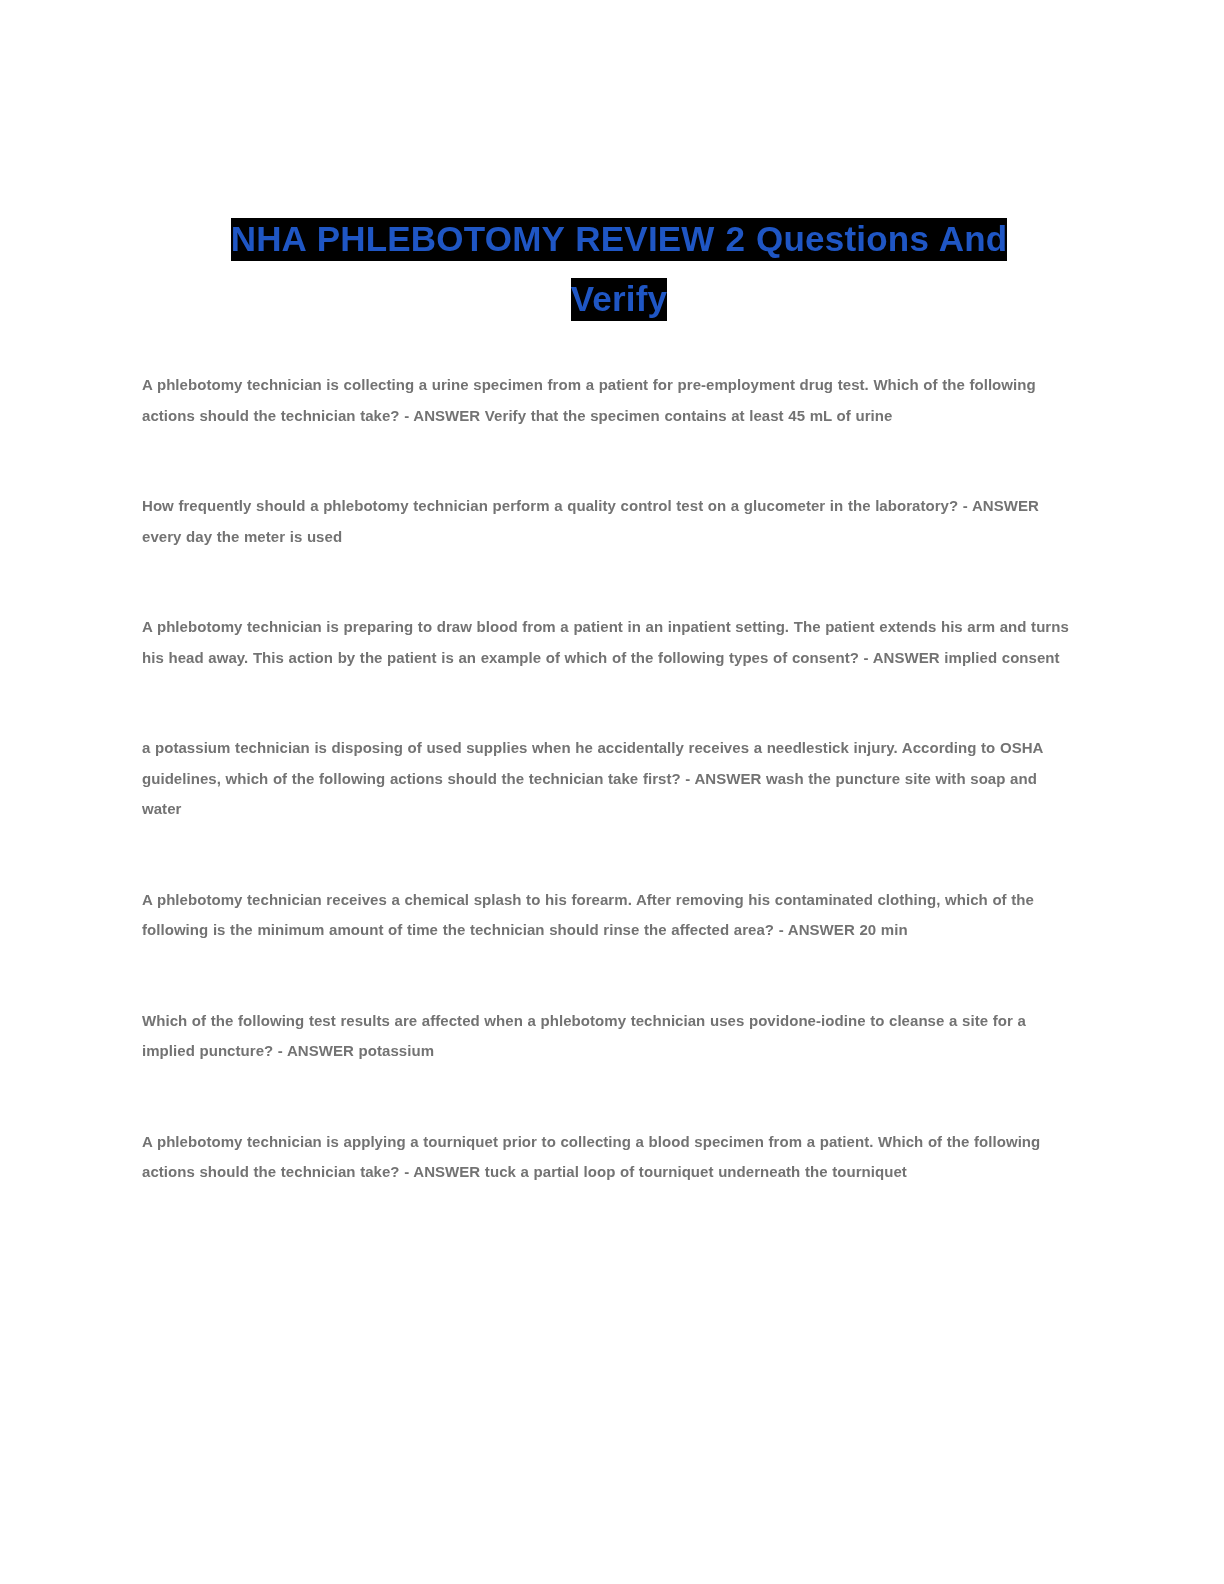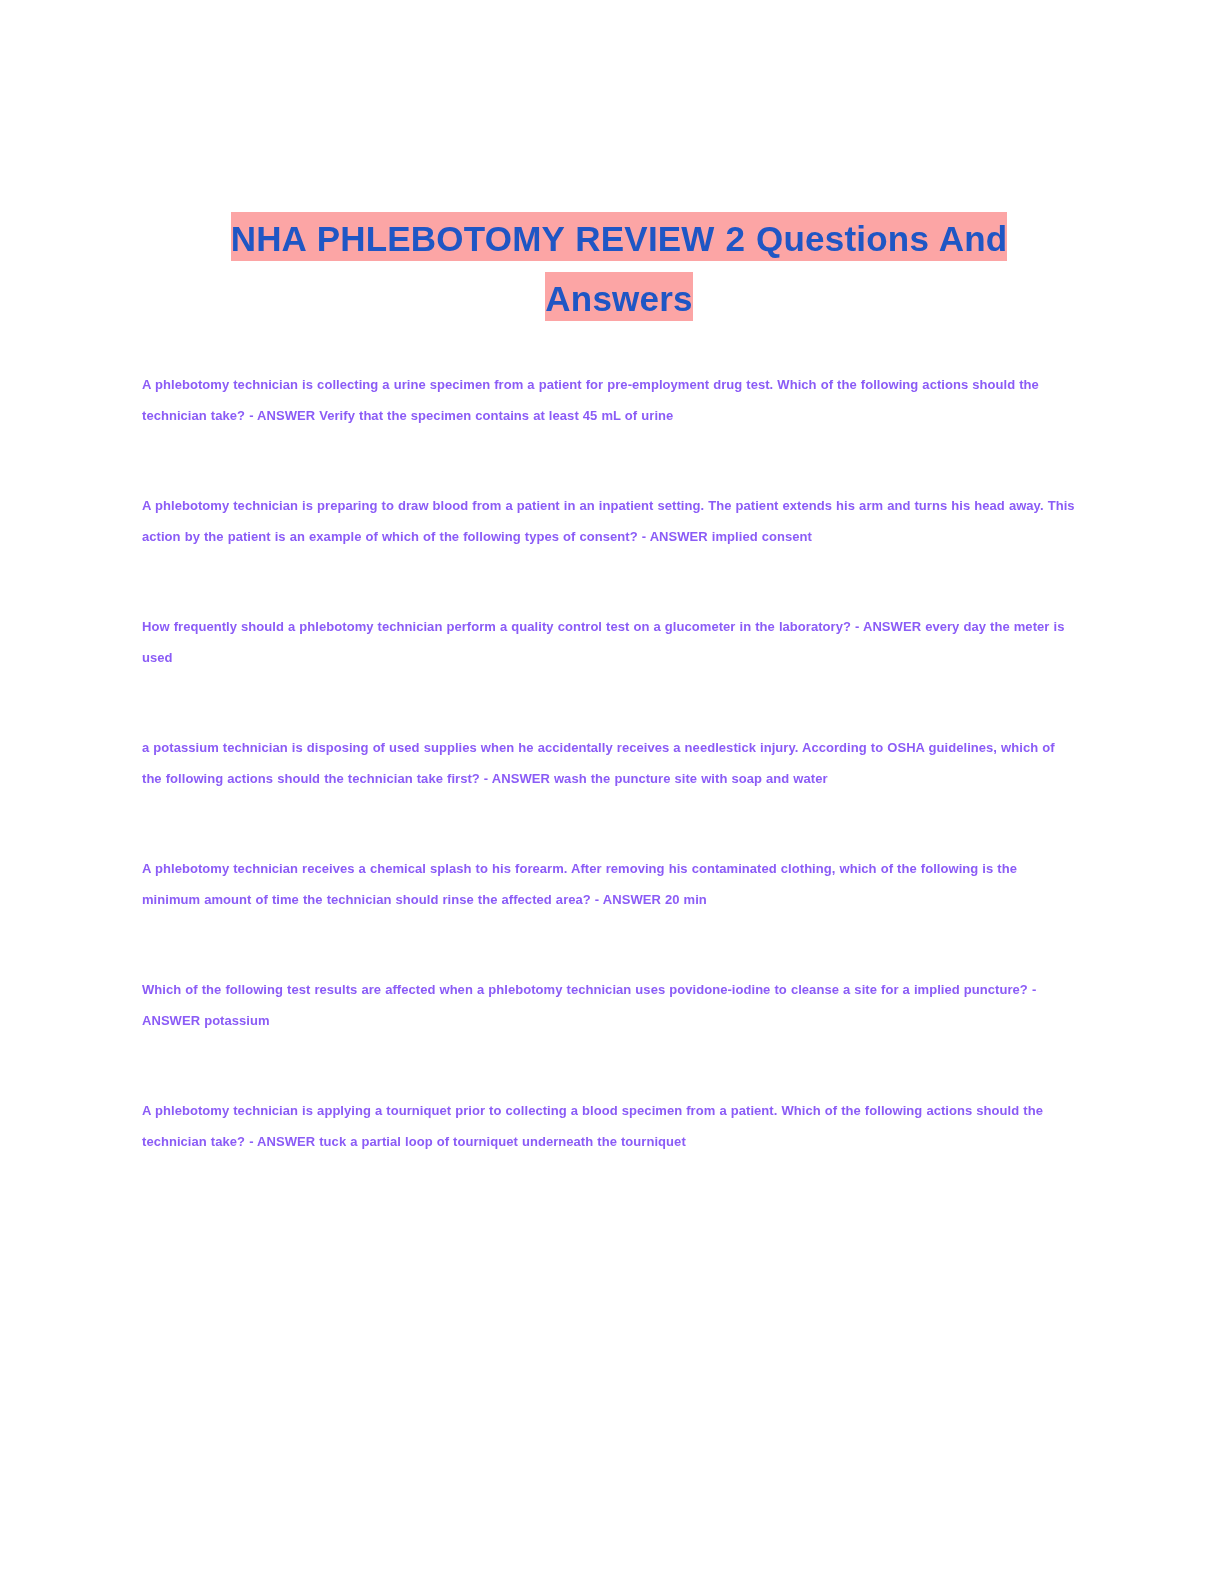--- a/index.html
+++ b/index.html
@@ -34,61 +34,61 @@
     width: 904px;
     text-align: center;
     font-size: 35px;
     font-weight: bold;
     line-height: 60px;
     color: #1f56c4;
     letter-spacing: 0.2px;
     word-spacing: 1px;
   }
   .doc-title .hl {
-    background-color: #fca5a5;
-    padding: 7px 0 3px 0;
+    background-color: #000000;
+    padding: 1px 0 3px 0;
     box-decoration-break: clone;
     -webkit-box-decoration-break: clone;
   }
 
   
   .body-block {
     position: absolute;
     left: 142px;
     top: 370px;
     width: 935px;
   }
 
   .qa-para {
-    font-size: 13px;
+    font-size: 15px;
     font-weight: bold;
-    color: #8b5cf6;
+    color: #737373;
     line-height: 30.5px;
     margin: 0 0 60px 0;
     text-align: left;
     word-spacing: 0.4px;
     letter-spacing: 0.05px;
   }
   .qa-para:last-child {
     margin-bottom: 4px;
   }
 </style>
 </head>
 <body>
 
 <div class="page">
 
   <h1 class="doc-title">
     <span class="hl">NHA PHLEBOTOMY REVIEW 2 Questions And</span><br>
-    <span class="hl">Answers</span>
+    <span class="hl">Verify</span>
   </h1>
 
   <div class="body-block">
     <p class="qa-para">A phlebotomy technician is collecting a urine specimen from a patient for pre-employment drug test. Which of the following actions should the technician take? - ANSWER Verify that the specimen contains at least 45 mL of urine</p>
+    <p class="qa-para">How frequently should a phlebotomy technician perform a quality control test on a glucometer in the laboratory? - ANSWER every day the meter is used</p>
     <p class="qa-para">A phlebotomy technician is preparing to draw blood from a patient in an inpatient setting. The patient extends his arm and turns his head away. This action by the patient is an example of which of the following types of consent? - ANSWER implied consent</p>
-    <p class="qa-para">How frequently should a phlebotomy technician perform a quality control test on a glucometer in the laboratory? - ANSWER every day the meter is used</p>
     <p class="qa-para">a potassium technician is disposing of used supplies when he accidentally receives a needlestick injury. According to OSHA guidelines, which of the following actions should the technician take first? - ANSWER wash the puncture site with soap and water</p>
     <p class="qa-para">A phlebotomy technician receives a chemical splash to his forearm. After removing his contaminated clothing, which of the following is the minimum amount of time the technician should rinse the affected area? - ANSWER 20 min</p>
     <p class="qa-para">Which of the following test results are affected when a phlebotomy technician uses povidone-iodine to cleanse a site for a implied puncture? - ANSWER potassium</p>
     <p class="qa-para">A phlebotomy technician is applying a tourniquet prior to collecting a blood specimen from a patient. Which of the following actions should the technician take? - ANSWER tuck a partial loop of tourniquet underneath the tourniquet</p>
   </div>
 
 </div>
 
 </body></html>

